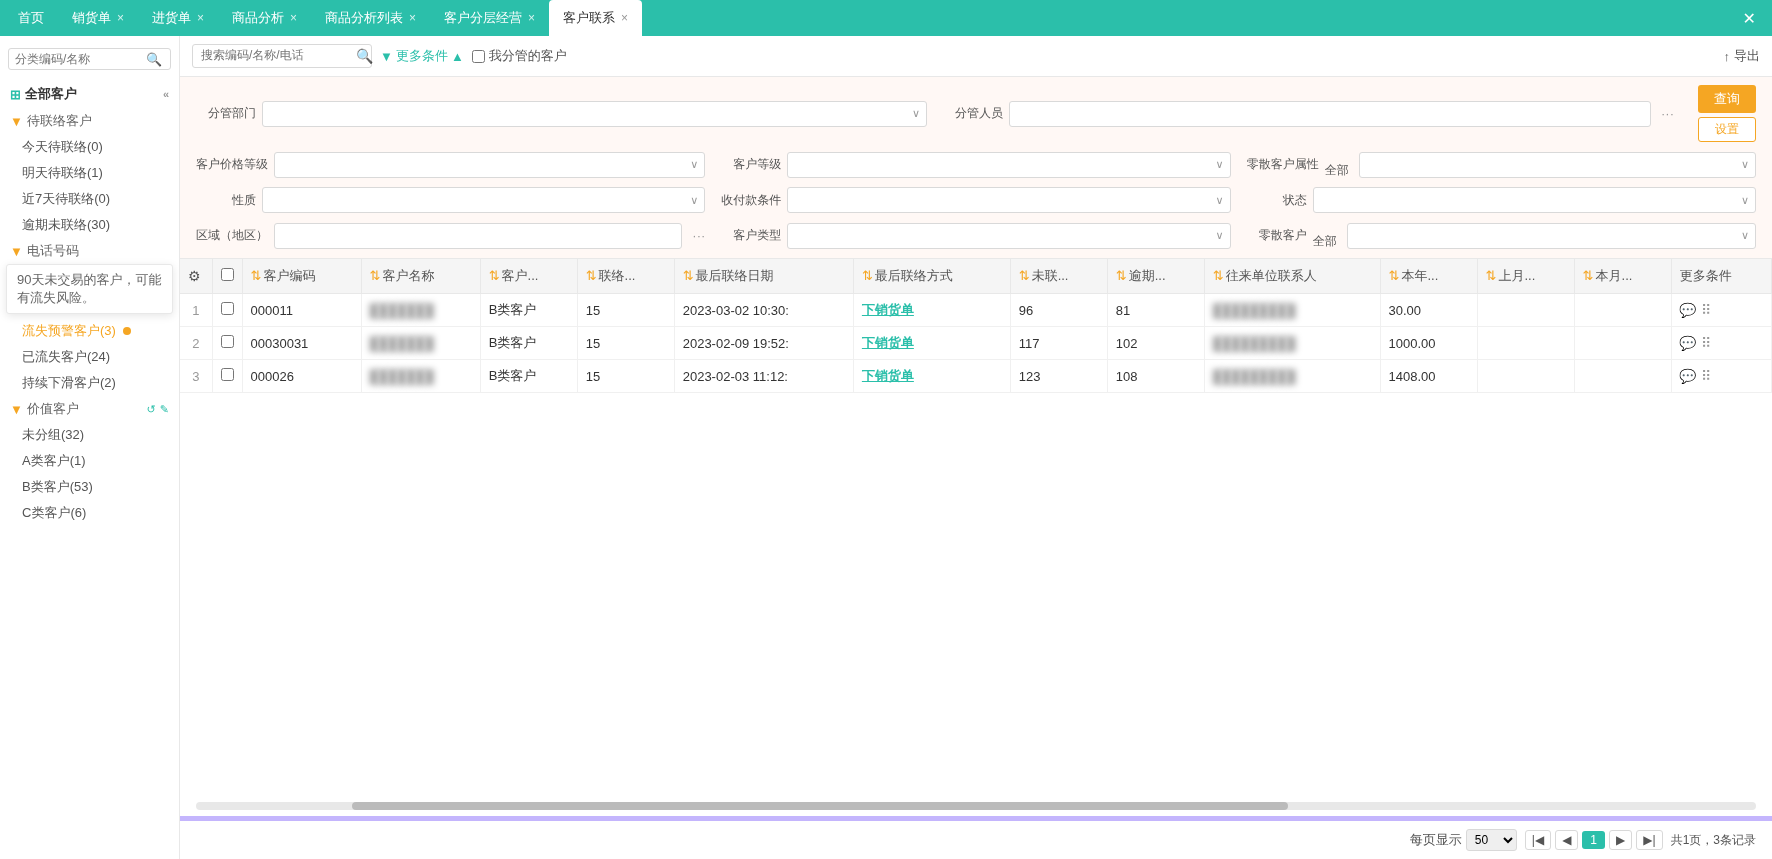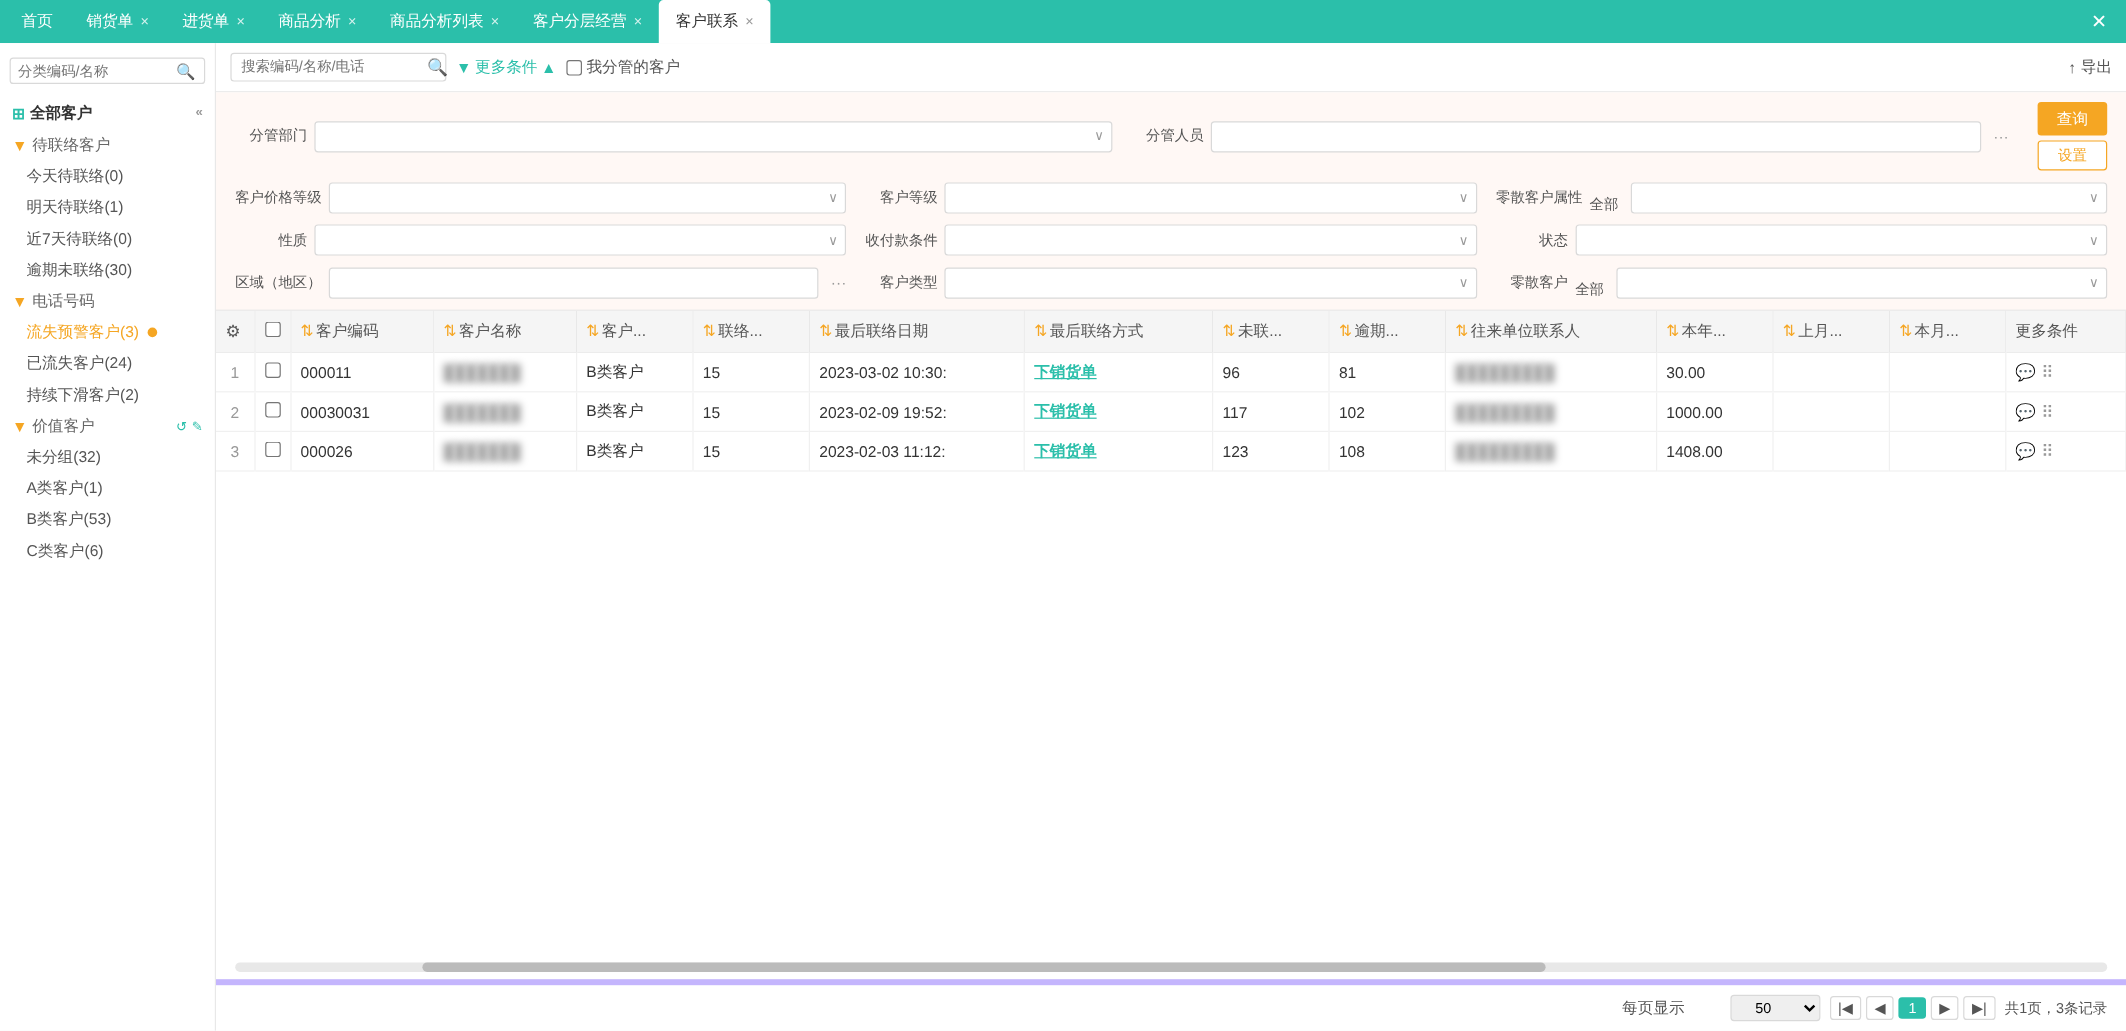--- a/index.html
+++ b/index.html
@@ -344,24 +344,23 @@
     .pagination-bar .per-page {
       display: flex;
       align-items: center;
       gap: 4px;
       color: #555;
       font-size: 12px;
     }
     .per-page select {
       border: 1px solid #d9d9d9;
       border-radius: 3px;
-      padding: 2px 16px;
+      padding: 2px 4px;
       font-size: 12px;
       outline: none;
-      margin-left: 34px;
     }
     .pagination-nav {
       display: flex;
       align-items: center;
       gap: 4px;
       color: #555;
       font-size: 12px;
     }
     .page-btn {
       padding: 2px 6px;
@@ -475,20 +474,23 @@
     <div class="sidebar-item">
       <span>近7天待联络(0)</span>
     </div>
     <div class="sidebar-item">
       <span>逾期未联络(30)</span>
     </div>
 
     <div class="sidebar-section-title">
       <span class="arrow">▼</span>
       <span>电话号码</span>
+    </div>
+    <div class="tooltip-box">
+      <span>90天未交易的客户，可能有流失风险。</span>
     </div>
     <div class="sidebar-item active-orange" style="color:#f5a623;">
       <span>流失预警客户(3)</span>
       <span style="display:inline-block;width:8px;height:8px;background:#f5a623;border-radius:50%;margin-left:4px;"></span>
     </div>
     <div class="sidebar-item">
       <span>已流失客户(24)</span>
     </div>
     <div class="sidebar-item">
       <span>持续下滑客户(2)</span>

